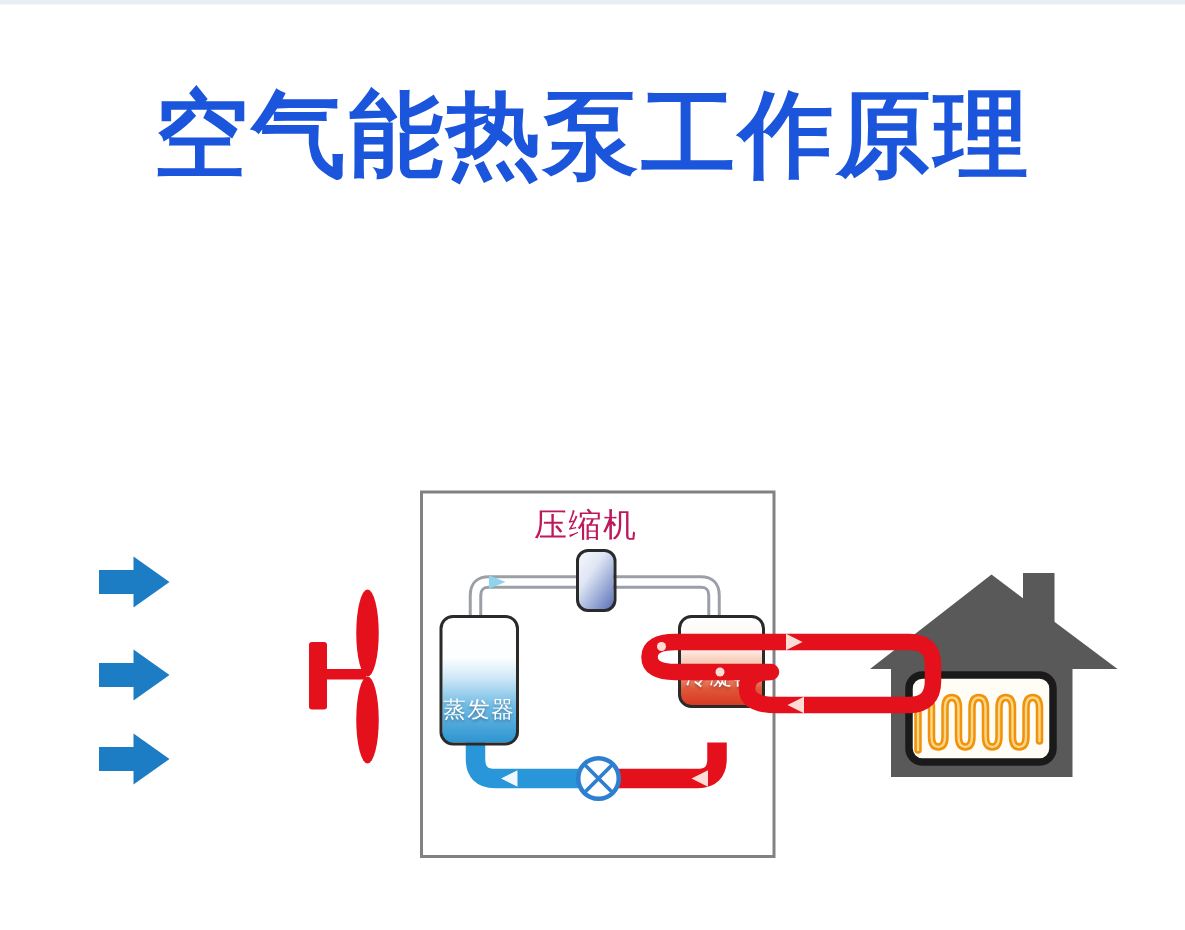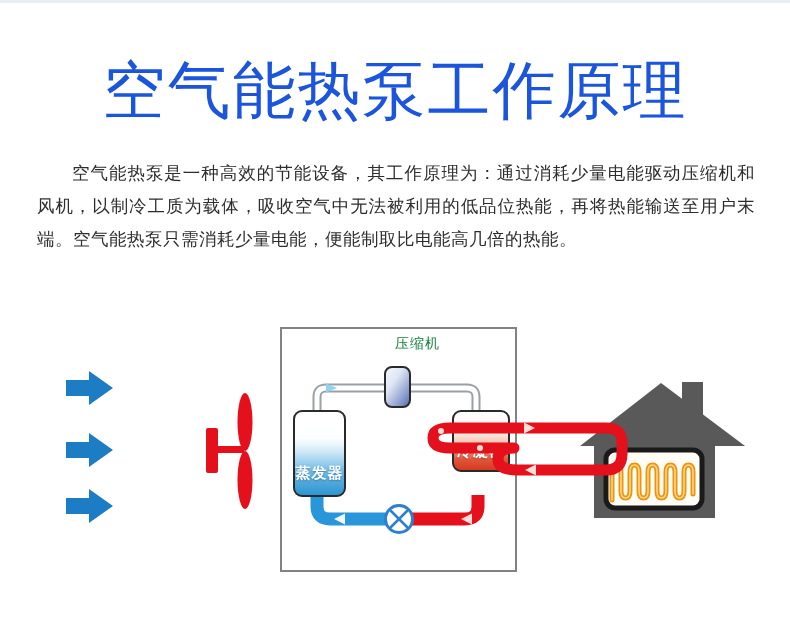--- a/index.html
+++ b/index.html
@@ -6,38 +6,38 @@
     --title-blue:#1b55dc; --arrow-blue:#1c7dc4; --fan-red:#e4101c;
     --pipe-red:#e4101c; --pipe-blue:#2996d9; --pipe-gray:#9aa0a6;
     --house-gray:#595959; --coil-orange:#ef930c; --text-dark:#2d2d2d;
     --valve-blue:#2f7fd0;
   }
   *{margin:0;padding:0;box-sizing:border-box}
   body{background:#fff;font-family:"Liberation Sans","DejaVu Sans",sans-serif}
   .page{position:relative;width:790px;height:620px;background:#ffffff;overflow:hidden}
   .top-strip{position:absolute;top:0;left:0;width:100%;height:3px;background:#e9eef3}
   .title{position:absolute;top:50px;left:0;width:100%;text-align:center;
-         font-size:63px;font-weight:400;color:var(--title-blue);letter-spacing:2px;line-height:1.3}
+         font-size:63px;font-weight:700;color:var(--title-blue);letter-spacing:2px;line-height:1.3}
   .intro{position:absolute;top:157px;left:37px;width:718px;font-size:17.5px;line-height:33px;
          color:var(--text-dark);text-indent:2em;text-align:justify;letter-spacing:0.5px}
   .frame{position:absolute;left:280px;top:327px;width:237px;height:245px;background:#fff;
          border:2px solid #828282;z-index:0}
   svg.layer{position:absolute;left:0;top:0;width:790px;height:620px;pointer-events:none}
   svg.under{z-index:1}
   svg.over{z-index:3}
   .vessel{position:absolute;z-index:2;border:2px solid #2a2a2a;border-radius:9px}
   .evaporator{left:293px;top:410px;width:53px;height:87px;
       background:linear-gradient(180deg,#ffffff 0%,#fdfeff 32%,#cfe8f7 48%,#6cb9e4 72%,#2e95d1 100%)}
   .condenser{left:452px;top:410px;width:58px;height:62px;
       background:linear-gradient(180deg,#ffffff 0%,#fdf3ee 34%,#f5c0a8 55%,#e05638 82%,#d63a22 100%)}
   .compressor{left:384px;top:366px;width:27px;height:42px;border-radius:8px;border-width:2px;
       background:linear-gradient(125deg,#f4f7fd 0%,#dfe6f4 35%,#8d9fd0 75%,#5b6fb4 100%)}
   .vessel-label{position:absolute;left:0;bottom:12px;width:100%;text-align:center;color:#fff;
-      font-weight:bold;font-size:15px;letter-spacing:1px;text-shadow:0 1px 2px rgba(0,0,0,.3)}
-  .part-label{position:absolute;z-index:4;font-size:14px;color:#15803d;text-align:right;letter-spacing:1px}
+      font-weight:normal;font-size:15px;letter-spacing:1px;text-shadow:0 1px 2px rgba(0,0,0,.3)}
+  .part-label{position:absolute;z-index:4;font-size:22px;color:#be185d;text-align:left;letter-spacing:1px}
   .label-compressor{left:356px;top:335px;width:84px}
   .label-valve{left:356px;top:538px;width:86px}
   
   .pipe-outline{fill:none;stroke:var(--pipe-gray);stroke-width:9;stroke-linecap:round}
   .pipe-inner{fill:none;stroke:#ffffff;stroke-width:5;stroke-linecap:round}
   .pipe-cold{fill:none;stroke:var(--pipe-blue);stroke-width:13;stroke-linecap:butt}
   .pipe-hot{fill:none;stroke:var(--pipe-red);stroke-width:13;stroke-linecap:butt}
   .loop-hot{fill:none;stroke:var(--pipe-red);stroke-width:11;stroke-linejoin:round}
   .valve-body{fill:#fff;stroke:var(--valve-blue);stroke-width:3}
   .valve-x{stroke:var(--valve-blue);stroke-width:2.5;stroke-linecap:round}
@@ -52,21 +52,20 @@
   .marker-pink{fill:#ffddd6}
 </style>
 </head>
 <body>
 
 <div class="page">
   <div class="top-strip"></div>
 
   <h1 class="title">空气能热泵工作原理</h1>
 
-  <p class="intro">空气能热泵是一种高效的节能设备，其工作原理为：通过消耗少量电能驱动压缩机和风机，以制冷工质为载体，吸收空气中无法被利用的低品位热能，再将热能输送至用户末端。空气能热泵只需消耗少量电能，便能制取比电能高几倍的热能。</p>
 
   <div class="frame"></div>
 
   <svg class="layer under" viewBox="0 0 790 620">
     <g>
       <path class="pipe-outline" d="M 317,414 L 317,397 Q 317,388 326,388 L 467,388 Q 476,388 476,397 L 476,414"></path>
       <path class="pipe-inner" d="M 317,414 L 317,397 Q 317,388 326,388 L 467,388 Q 476,388 476,397 L 476,414"></path>
       <polygon class="marker-cyan" points="326,383.5 337,388 326,392.5"></polygon>
     </g>
     <g>

